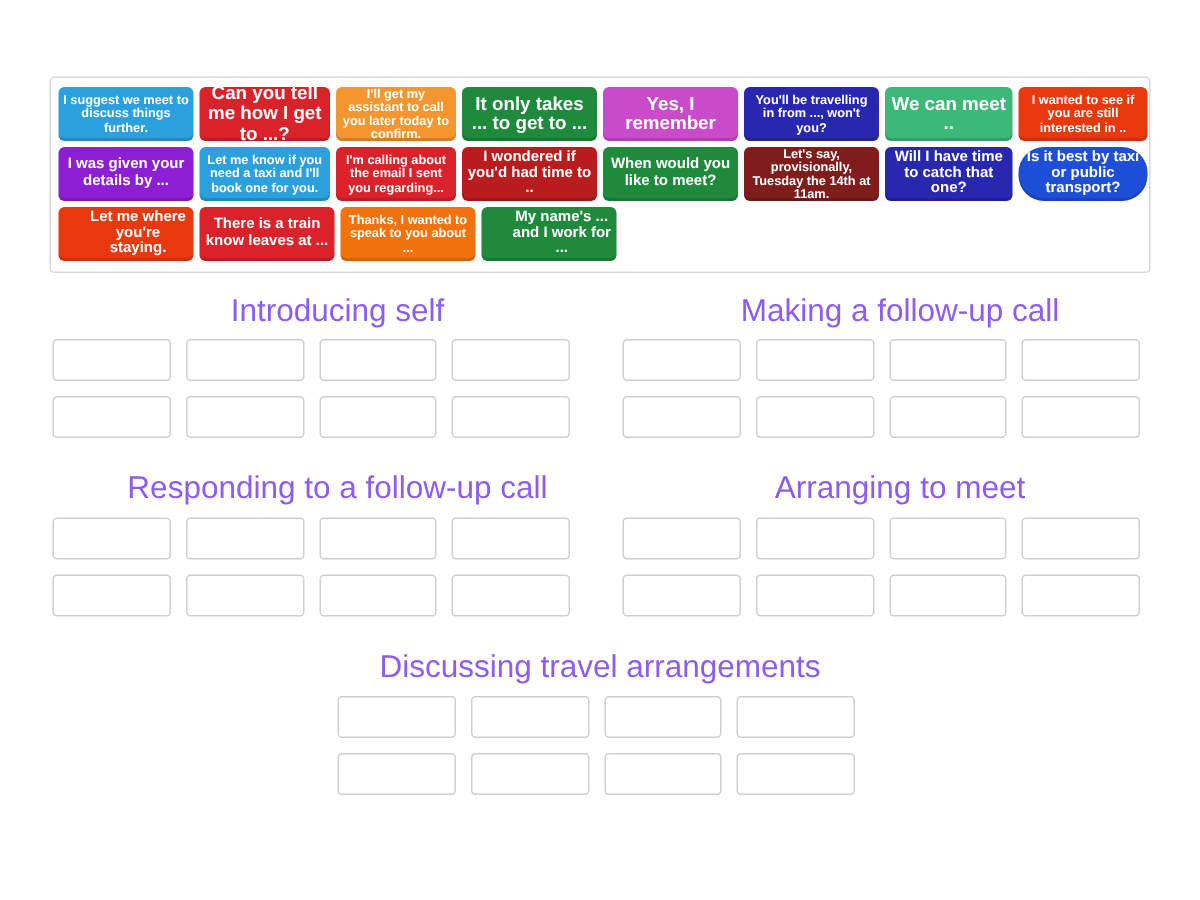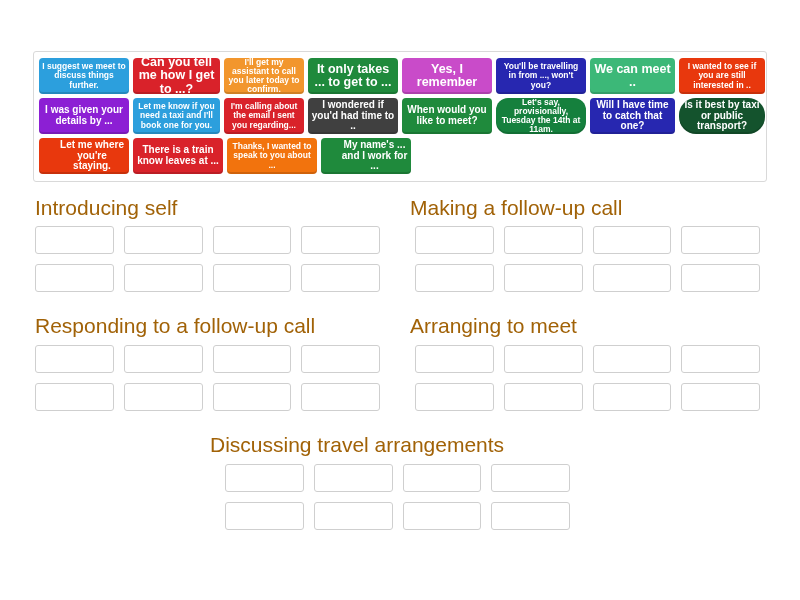--- a/index.html
+++ b/index.html
@@ -53,22 +53,23 @@
   .tile span { display: block; width: 100%; }
 
   
   .fs-sm  { font-size: 8.5px; }
   .fs-md  { font-size: 10px; }
   .fs-lg  { font-size: 12.5px; }
 
   
   .group-title {
     position: absolute;
+    text-align: center;
     font-size: 21px;
-    color: #a16207;
+    color: #8b5cf6;
     font-weight: normal;
     white-space: nowrap;
   }
   .slot-grid {
     position: absolute;
     display: grid;
     grid-template-columns: repeat(4, 1fr);
     grid-auto-rows: 28px;
     column-gap: 10px;
     row-gap: 10px;
@@ -129,33 +130,33 @@
     <div class="tile-row">
       <div class="tile fs-md" style="background: rgb(140, 31, 212); flex: 0 0 90px; width: 90px;">
         <span>I was given your details by ...</span>
       </div>
       <div class="tile fs-sm" style="background: rgb(44, 159, 221); flex: 0 0 87px; width: 87px;">
         <span>Let me know if you need a taxi and I'll book one for you.</span>
       </div>
       <div class="tile fs-sm" style="background: rgb(217, 34, 42); flex: 0 0 80px; width: 80px;">
         <span>I'm calling about the email I sent you regarding...</span>
       </div>
-      <div class="tile fs-md" style="background: #404040; flex: 0 0 90px; width: 90px; text-align: center;">
+      <div class="tile fs-md" style="background: #b91c1c; flex: 0 0 90px; width: 90px; text-align: center;">
         <span>I wondered if you'd had time to ..</span>
       </div>
       <div class="tile fs-md" style="background: rgb(31, 138, 60); flex: 0 0 90px; width: 90px;">
         <span>When would you like to meet?</span>
       </div>
-      <div class="tile fs-sm" style="background: #15803d; flex: 0 0 90px; width: 90px; border-radius: 12px;">
+      <div class="tile fs-sm" style="background: #7f1d1d; flex: 0 0 90px; width: 90px;">
         <span>Let's say, provisionally, Tuesday the 14th at 11am.</span>
       </div>
       <div class="tile fs-md" style="background: rgb(39, 39, 176); flex: 0 0 85px; width: 85px;">
         <span>Will I have time to catch that one?</span>
       </div>
-      <div class="tile fs-md" style="background: #14532d; flex: 0 0 86px; width: 86px; border-radius: 17px;">
+      <div class="tile fs-md" style="background: #1d4ed8; flex: 0 0 86px; width: 86px; border-radius: 17px;">
         <span>Is it best by taxi or public transport?</span>
       </div>
     </div>
     <div class="tile-row">
       <div class="tile fs-md" style="background: rgb(232, 56, 13); flex: 0 0 90px; width: 90px; padding-left: 19px;">
         <span>Let me where you're staying.</span>
       </div>
       <div class="tile fs-md" style="background: rgb(217, 34, 42); flex: 0 0 90px; width: 90px;">
         <span>There is a train know leaves at ...</span>
       </div>

